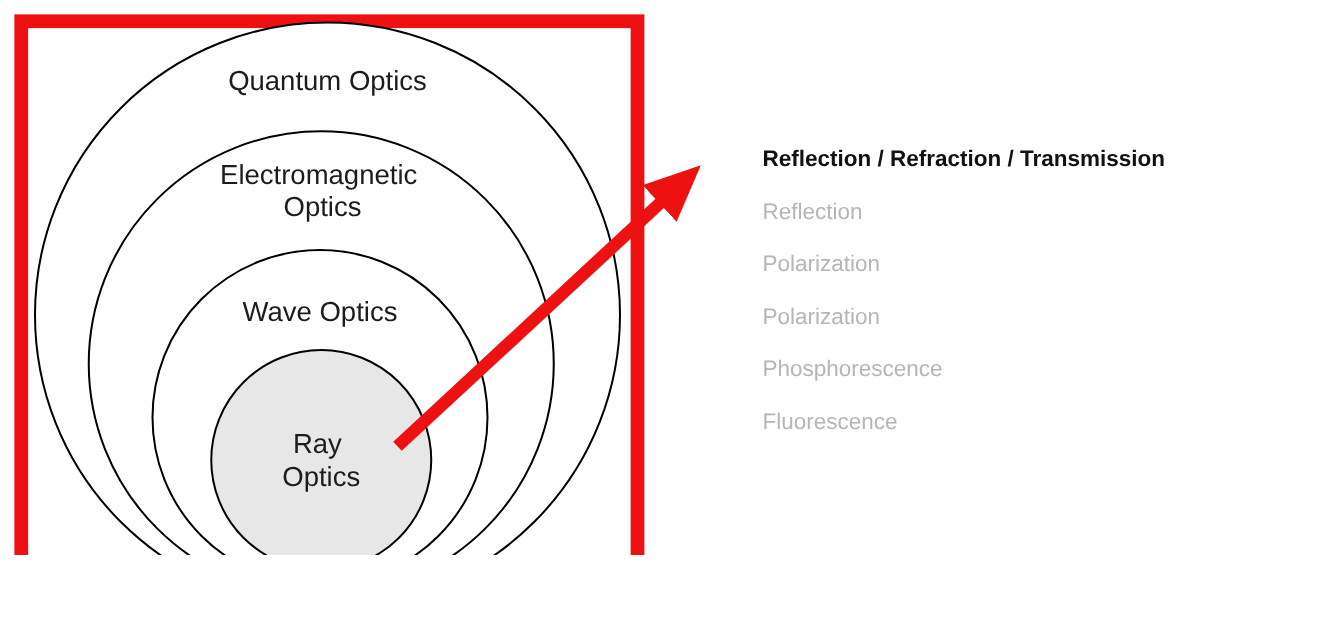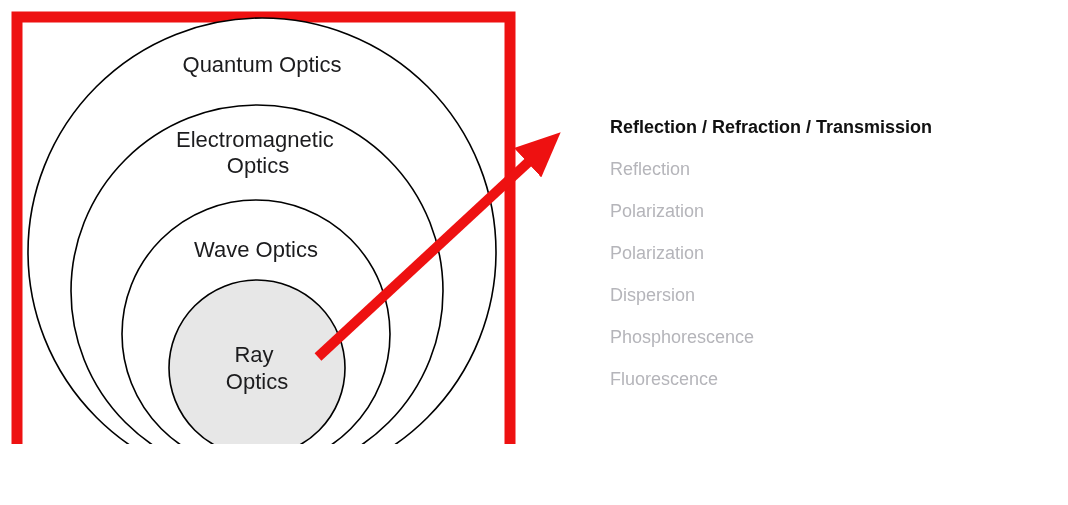--- a/index.html
+++ b/index.html
@@ -78,18 +78,17 @@
     </text>
 
     <line x1="318" y1="357" x2="535" y2="156" stroke="#ee1111" stroke-width="10" marker-end="url(#arrowhead)"></line>
   </svg>
 
   <div class="phenomena-list">
     <div class="phenomena-highlight">Reflection / Refraction / Transmission</div>
     <div class="phenomena-item">Reflection</div>
     <div class="phenomena-item">Polarization</div>
     <div class="phenomena-item">Polarization</div>
-    <div class="phenomena-item">Dispersion</div>
     <div class="phenomena-item">Phosphorescence</div>
     <div class="phenomena-item">Fluorescence</div>
   </div>
 
 </div>
 
 </body></html>

